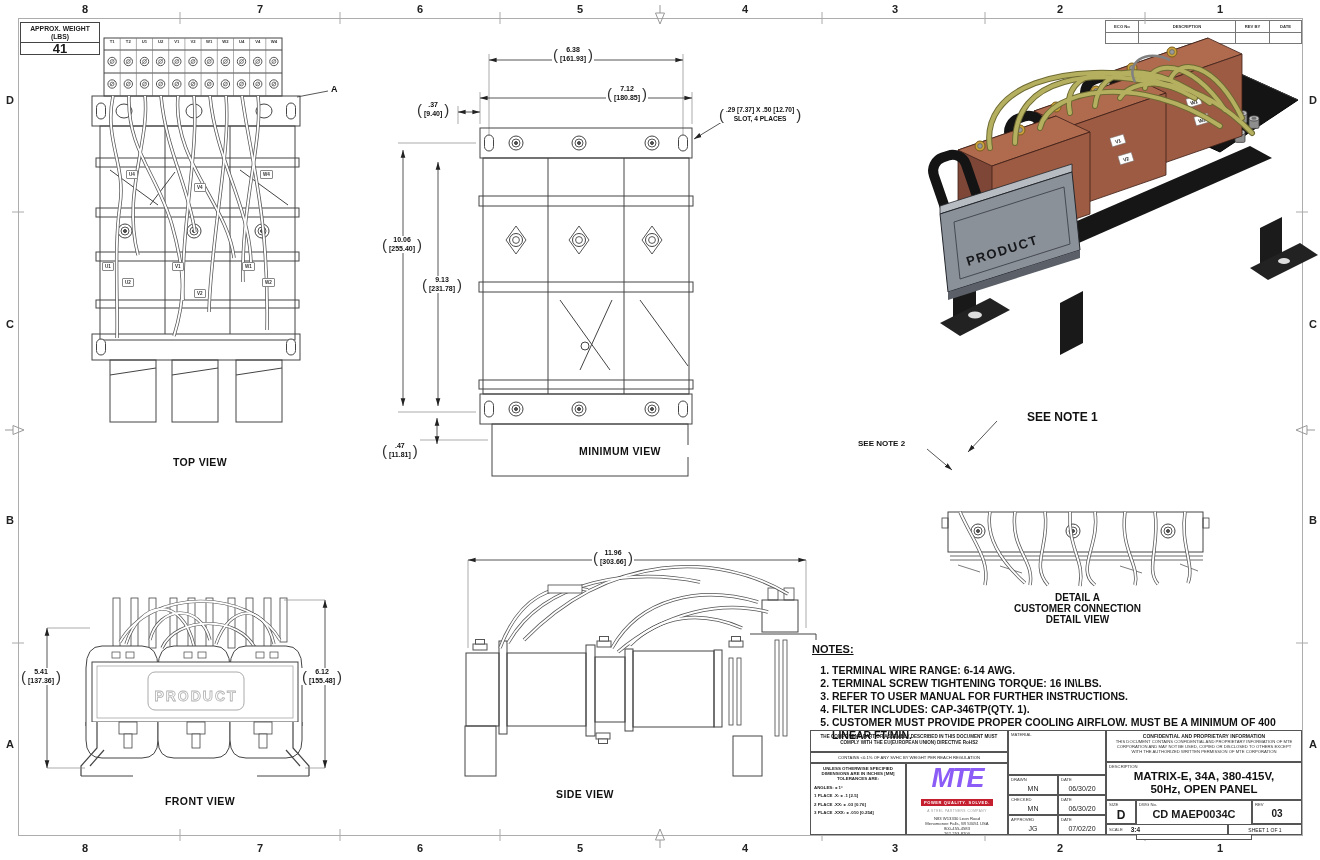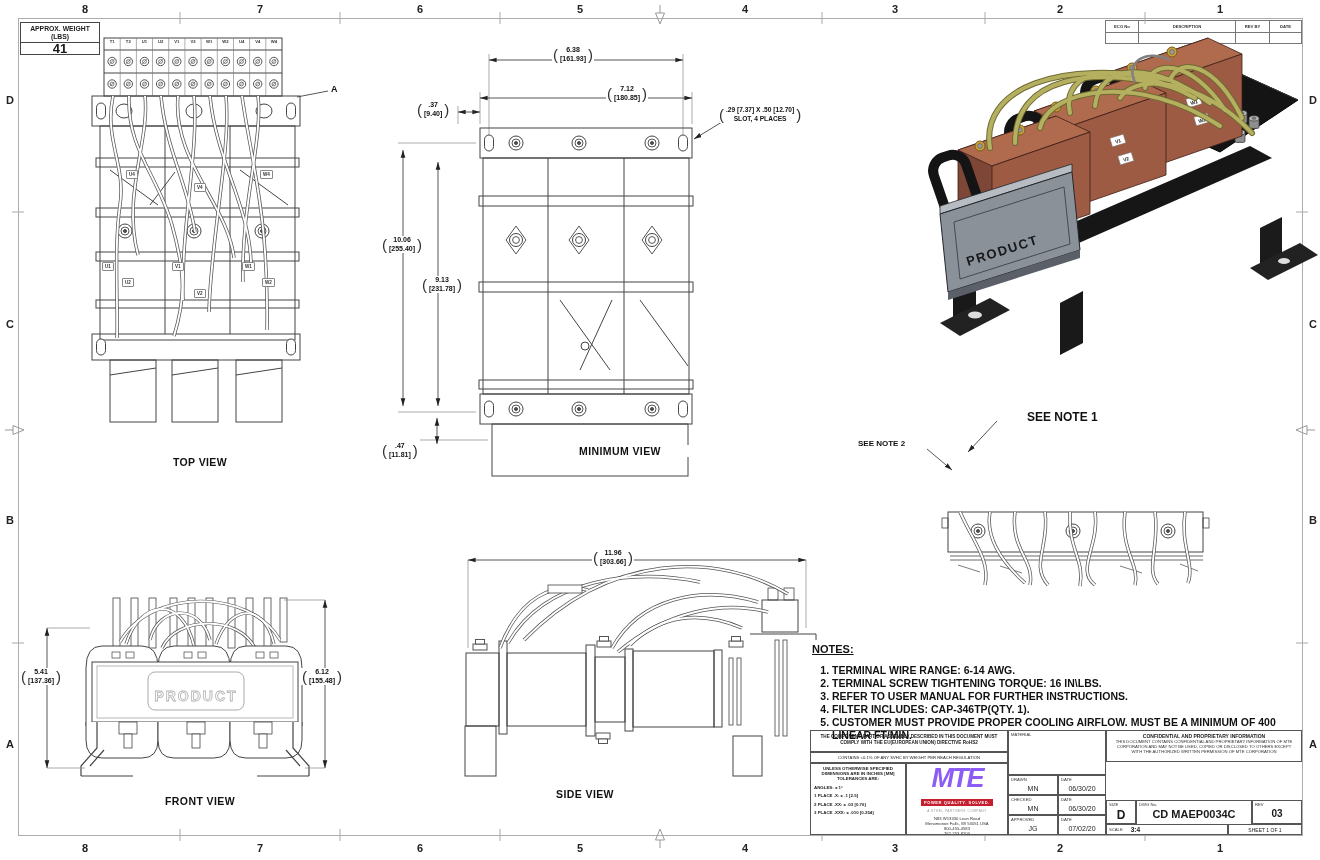--- a/index.html
+++ b/index.html
@@ -619,20 +619,25 @@
   <div class="tag" style="left:262px;top:278px">W2</div>
 
   <div class="lbl" style="left:331px;top:84px;font-size:9px">A</div>
   <div class="lbl viewlbl" style="left:135px;top:456px;width:130px">TOP VIEW</div>
   <div class="lbl viewlbl" style="left:550px;top:445px;width:140px;background:#fff">MINIMUM VIEW</div>
   <div class="lbl viewlbl" style="left:135px;top:795px;width:130px">FRONT VIEW</div>
   <div class="lbl viewlbl" style="left:520px;top:788px;width:130px">SIDE VIEW</div>
 
   <div class="lbl" style="left:1027px;top:410px;font-size:12px">SEE NOTE 1</div>
   <div class="lbl" style="left:858px;top:439px;font-size:8px">SEE NOTE 2</div>
+  <div class="lbl" style="left:990px;top:592px;width:175px;text-align:center;font-size:10px;line-height:11px;white-space:normal">
+    <div>DETAIL A</div>
+    <div>CUSTOMER CONNECTION</div>
+    <div>DETAIL VIEW</div>
+  </div>
 
   <div class="dim" style="left:552px;top:46px">
       <span class="p">(</span>
       <span class="col">
         <span class="vi">6.38</span>
         <span class="vi">[161.93]</span>
       </span>
       <span class="p">)</span>
     </div>
   <div class="dim" style="left:606px;top:85px">
@@ -764,25 +769,30 @@
         <div class="sign-val">JG</div>
       </div>
     <div class="cell" style="left:248px;top:85px;width:48px;height:20px">
         <div class="cl">DATE</div>
         <div class="sign-val">07/02/20</div>
       </div>
     <div class="cell" style="left:296px;top:0;width:196px;height:32px">
       <div class="conf-t">CONFIDENTIAL AND PROPRIETARY INFORMATION</div>
       <div class="conf-b">THIS DOCUMENT CONTAINS CONFIDENTIAL AND PROPRIETARY INFORMATION OF MTE CORPORATION AND MAY NOT BE USED, COPIED OR DISCLOSED TO OTHERS EXCEPT WITH THE AUTHORIZED WRITTEN PERMISSION OF MTE CORPORATION</div>
     </div>
+    <div class="cell" style="left:296px;top:32px;width:196px;height:38px">
+      <div class="cl">DESCRIPTION</div>
+      <div class="desc-line">MATRIX-E, 34A, 380-415V,</div>
+      <div class="desc-line">50Hz, OPEN PANEL</div>
+    </div>
     <div class="cell" style="left:296px;top:70px;width:30px;height:24px">
         <div class="cl">SIZE</div>
         <div class="big-v">D</div>
       </div>
-    <div class="cell" style="left:326px;top:70px;width:116px;height:33px">
+    <div class="cell" style="left:326px;top:70px;width:116px;height:40px">
         <div class="cl">DWG No.</div>
         <div class="big-v" style="font-size:11px">CD MAEP0034C</div>
       </div>
     <div class="cell" style="left:442px;top:70px;width:50px;height:24px">
         <div class="cl">REV</div>
         <div class="big-v" style="font-size:10px">03</div>
       </div>
     <div class="cell" style="left:296px;top:94px;width:122px;height:11px;display:flex;align-items:center">
         <span class="cl">SCALE</span>
         <span style="font-size:6.5px;font-weight:bold;margin-left:6px">3:4</span>

